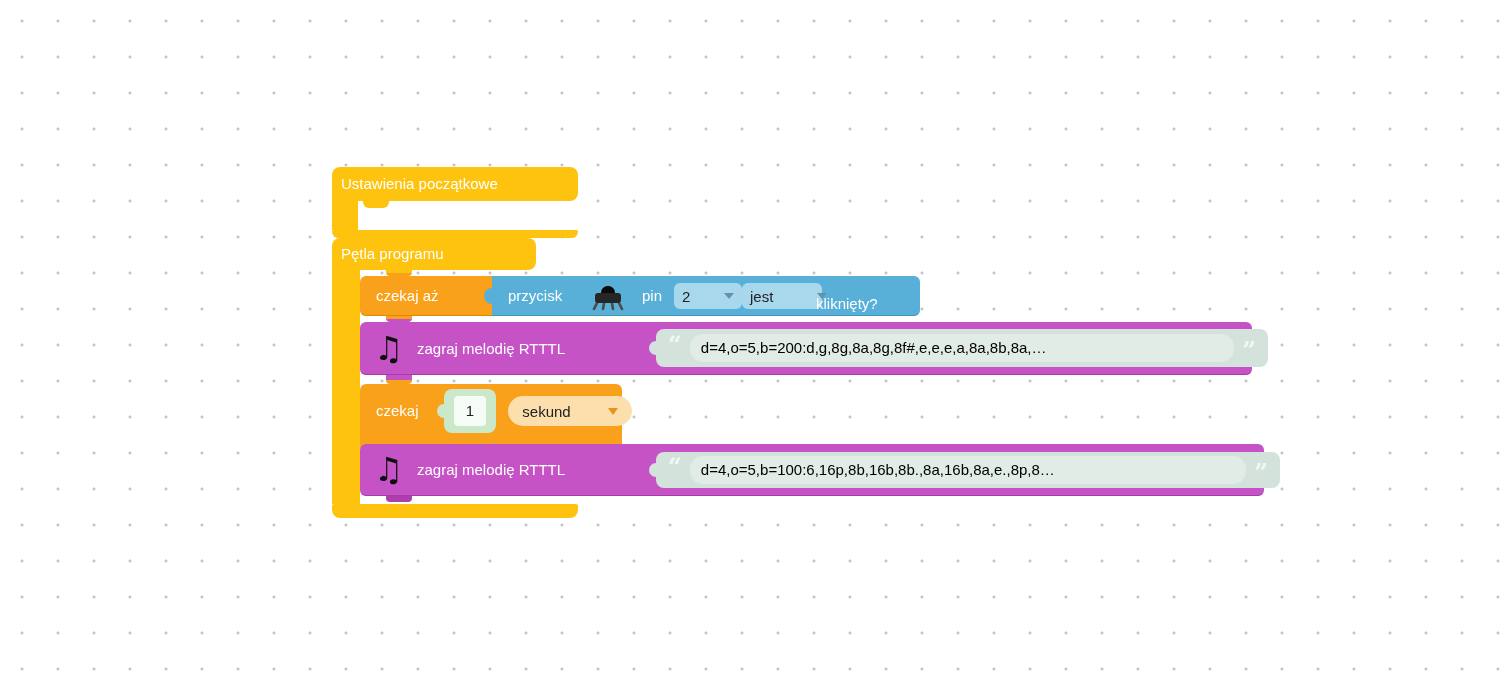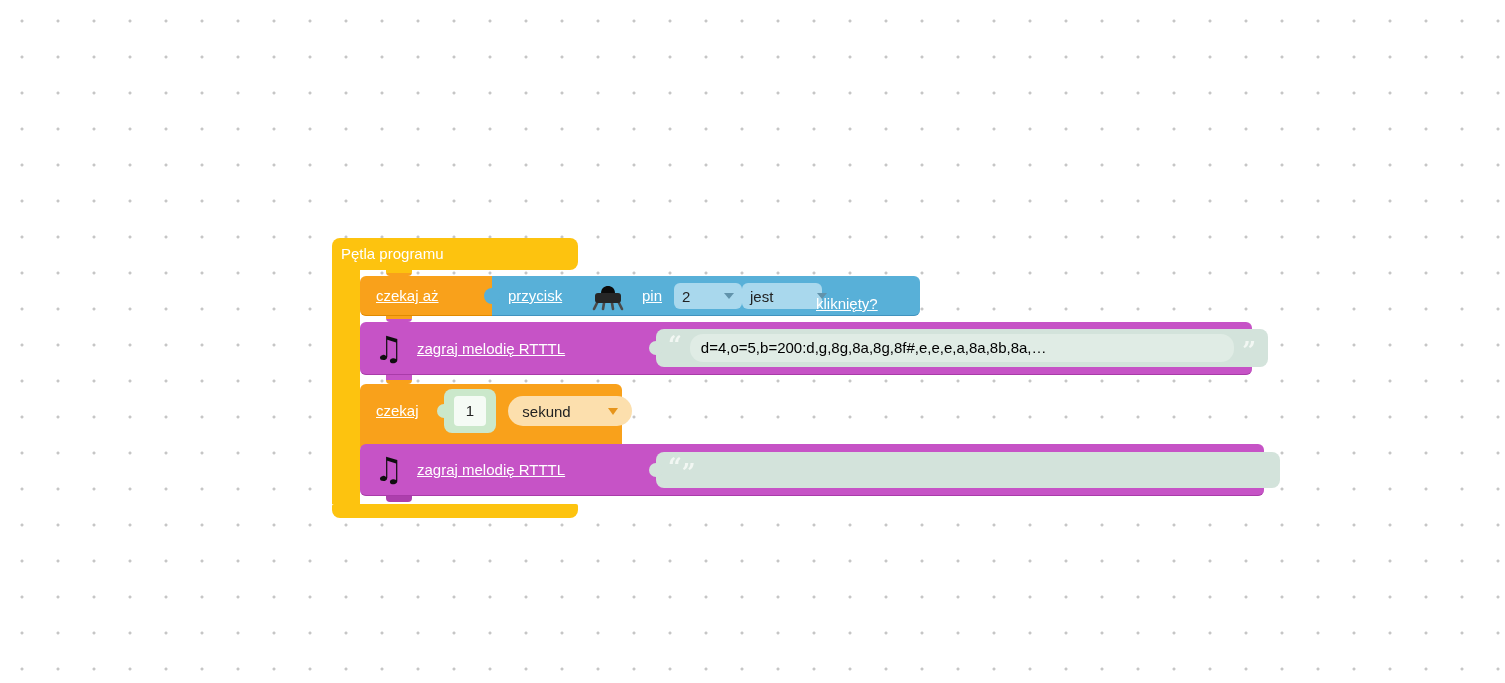--- a/index.html
+++ b/index.html
@@ -10,21 +10,21 @@
     background-size:36px 36px; background-position:4px 3px;
     font-family:"Liberation Sans", sans-serif; font-size:15px;
     -webkit-font-smoothing:antialiased;
   }
   .abs{position:absolute; box-sizing:border-box;}
   .yellow{background:#FDC30F;}
   .orange{background:#F9A11B;}
   .blue{background:#58B0D8;}
   .magenta{background:#C653C6;}
   .hdr{border-radius:8px 8px 8px 0; color:#ffffff; line-height:33px; padding-left:9px; white-space:nowrap;}
-  .wlabel{color:#ffffff; white-space:nowrap;text-decoration:underline;}
+  .wlabel{color:#ffffff; white-space:nowrap;}
   .slotw{background:#ffffff; border-radius:8px 3px 3px 8px;}
   .tabdown{border-radius:0 0 6px 6px;}
   .foot{border-radius:2px 2px 8px 8px;}
   .bridge{position:absolute; width:26px; border-radius:0 0 4px 4px;}
   .pillb{position:absolute; background:#A9D8ED; border-radius:6px; display:flex; align-items:center;
          justify-content:space-between; padding:0 8px; color:#222; height:26px;}
   .trib{width:0;height:0;border-left:5px solid transparent;border-right:5px solid transparent;border-top:6px solid #6193AB;}
   .trio{width:0;height:0;border-left:5px solid transparent;border-right:5px solid transparent;border-top:7px solid #E6941B;}
   .strblk{position:absolute; background:#D3E3DB; border-radius:8px; display:flex; align-items:center; padding:0 12px;}
   .strblk .tab{position:absolute; left:-7px; width:14px; height:14px; border-radius:50%; background:#D3E3DB;}
@@ -40,23 +40,32 @@
   .numfield{position:absolute; left:10px; top:7px; width:32px; height:30px; background:#F5FBF5;
             border-radius:4px; text-align:center; line-height:30px; color:#222;}
   .pillo{position:absolute; background:#FCDFAD; border-radius:15px; height:30px; display:flex;
          align-items:center; justify-content:center; gap:9px; color:#222; padding:0 12px;}
 </style>
 </head>
 <body>
 
 <div id="canvas">
 
+  <div class="abs" style="left:332px; top:167px; width:246px; height:71px;">
+    <div class="abs yellow hdr" style="left:0; top:0; width:246px; height:34px;">
+      <span>Ustawienia początkowe</span>
+    </div>
+    <div class="abs yellow" style="left:0; top:34px; width:26px; height:29px;"></div>
+    <div class="abs slotw" style="left:26px; top:34px; width:220px; height:29px;"></div>
+    <div class="abs yellow tabdown" style="left:31px; top:34px; width:26px; height:7px;"></div>
+    <div class="abs yellow foot" style="left:0; top:63px; width:246px; height:8px;"></div>
+  </div>
 
   <div class="abs" style="left:332px; top:238px; width:246px; height:280px;">
-    <div class="abs yellow hdr" style="left:0; top:0; width:246px; height:32px; line-height:31px;">
+    <div class="abs yellow hdr" style="left:0; top:0; width:204px; height:32px; line-height:31px;">
       <span>Pętla programu</span>
     </div>
     <div class="abs yellow" style="left:0; top:32px; width:28px; height:234px;"></div>
     <div class="abs yellow foot" style="left:0; top:266px; width:246px; height:14px;"></div>
   </div>
 
   <div class="bridge" style="left:386px; top:270px; height:6px; background:linear-gradient(to bottom,#FDC30F 50%,#F9A11B 50%);"></div>
   <div class="bridge" style="left:386px; top:316px; height:6px; background:linear-gradient(to bottom,#F9A11B 50%,#C653C6 50%);"></div>
   <div class="bridge" style="left:386px; top:375px; height:9px; background:linear-gradient(to bottom,#C653C6 50%,#F9A11B 50%);"></div>
   <div class="bridge" style="left:386px; top:438px; height:6px; background:linear-gradient(to bottom,#F9A11B 50%,#C653C6 50%);"></div>
@@ -113,17 +122,18 @@
       <span class="trio"></span>
     </div>
   </div>
 
   <div class="abs magenta" style="left:360px; top:444px; width:904px; height:52px; border-radius:6px; border-bottom:1px solid #A93BA9;">
     <span class="abs note" style="left:14px; top:9px;">♫</span>
     <span class="abs wlabel" style="left:57px; top:0; line-height:52px;">zagraj melodię RTTTL</span>
     <div class="strblk" style="left:296px; top:8px; width:600px; height:36px;">
       <span class="tab" style="top:11px;"></span>
       <span class="quote qopen">“</span>
+      <span class="strfield">d=4,o=5,b=100:6,16p,8b,16b,8b.,8a,16b,8a,e.,8p,8…</span>
       <span class="quote qclose">”</span>
     </div>
   </div>
 
 </div>
 
 </body></html>

